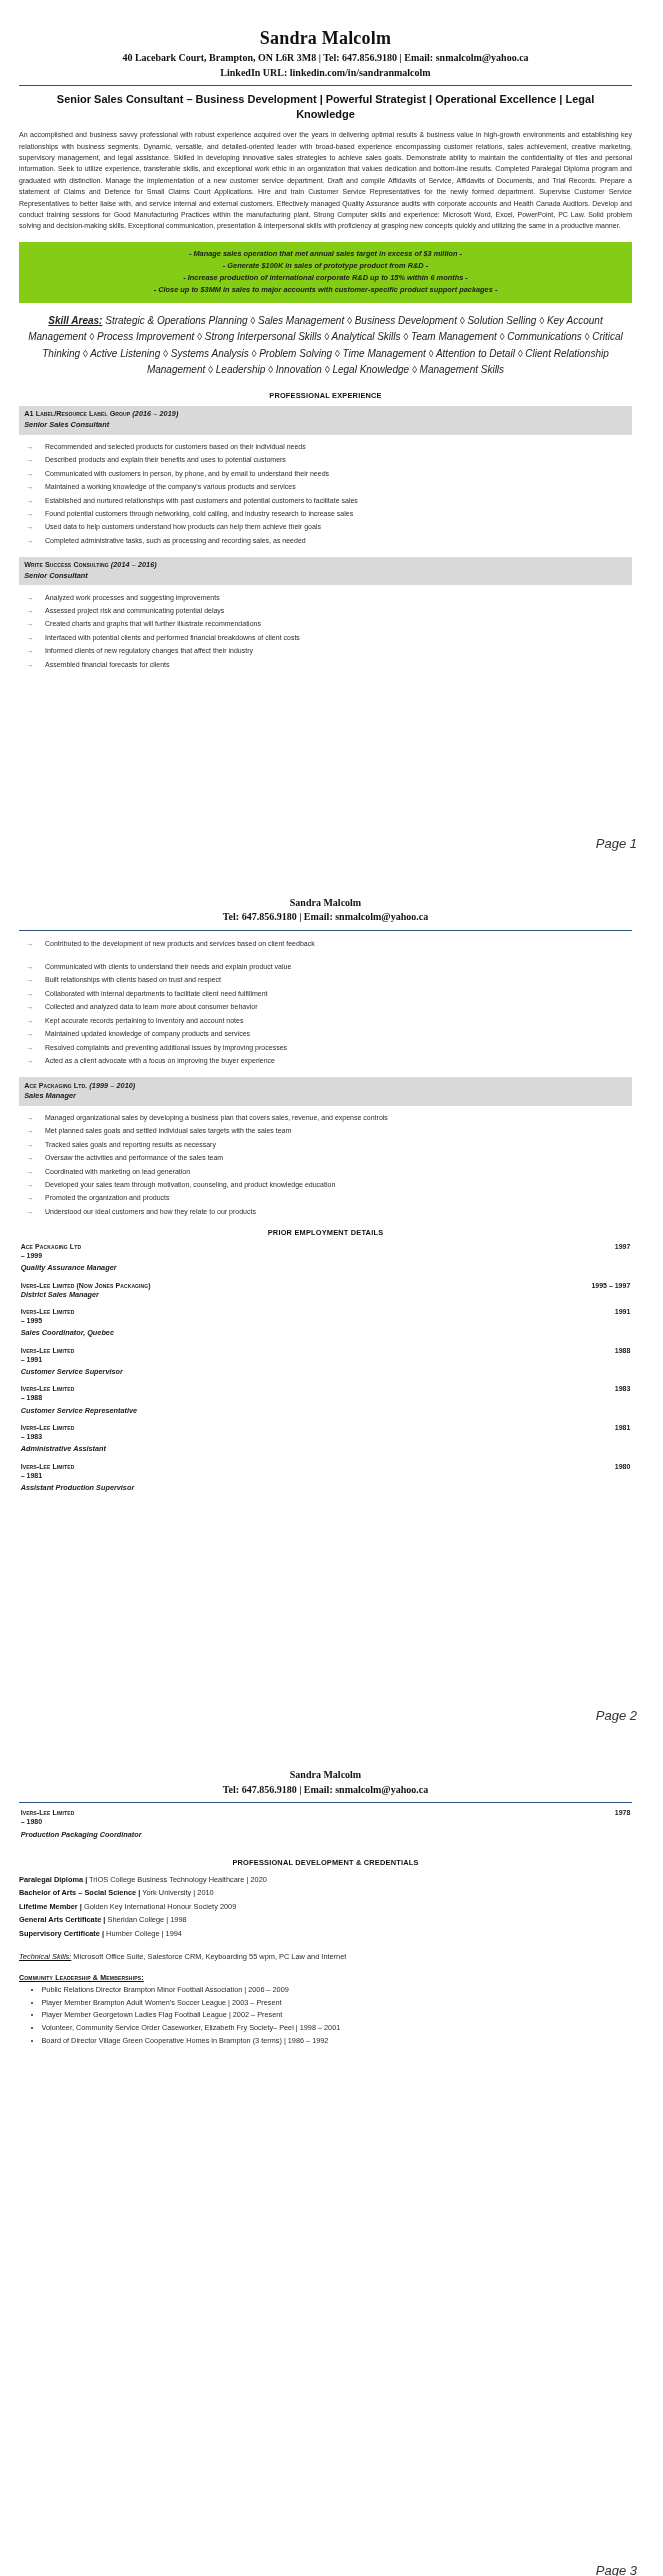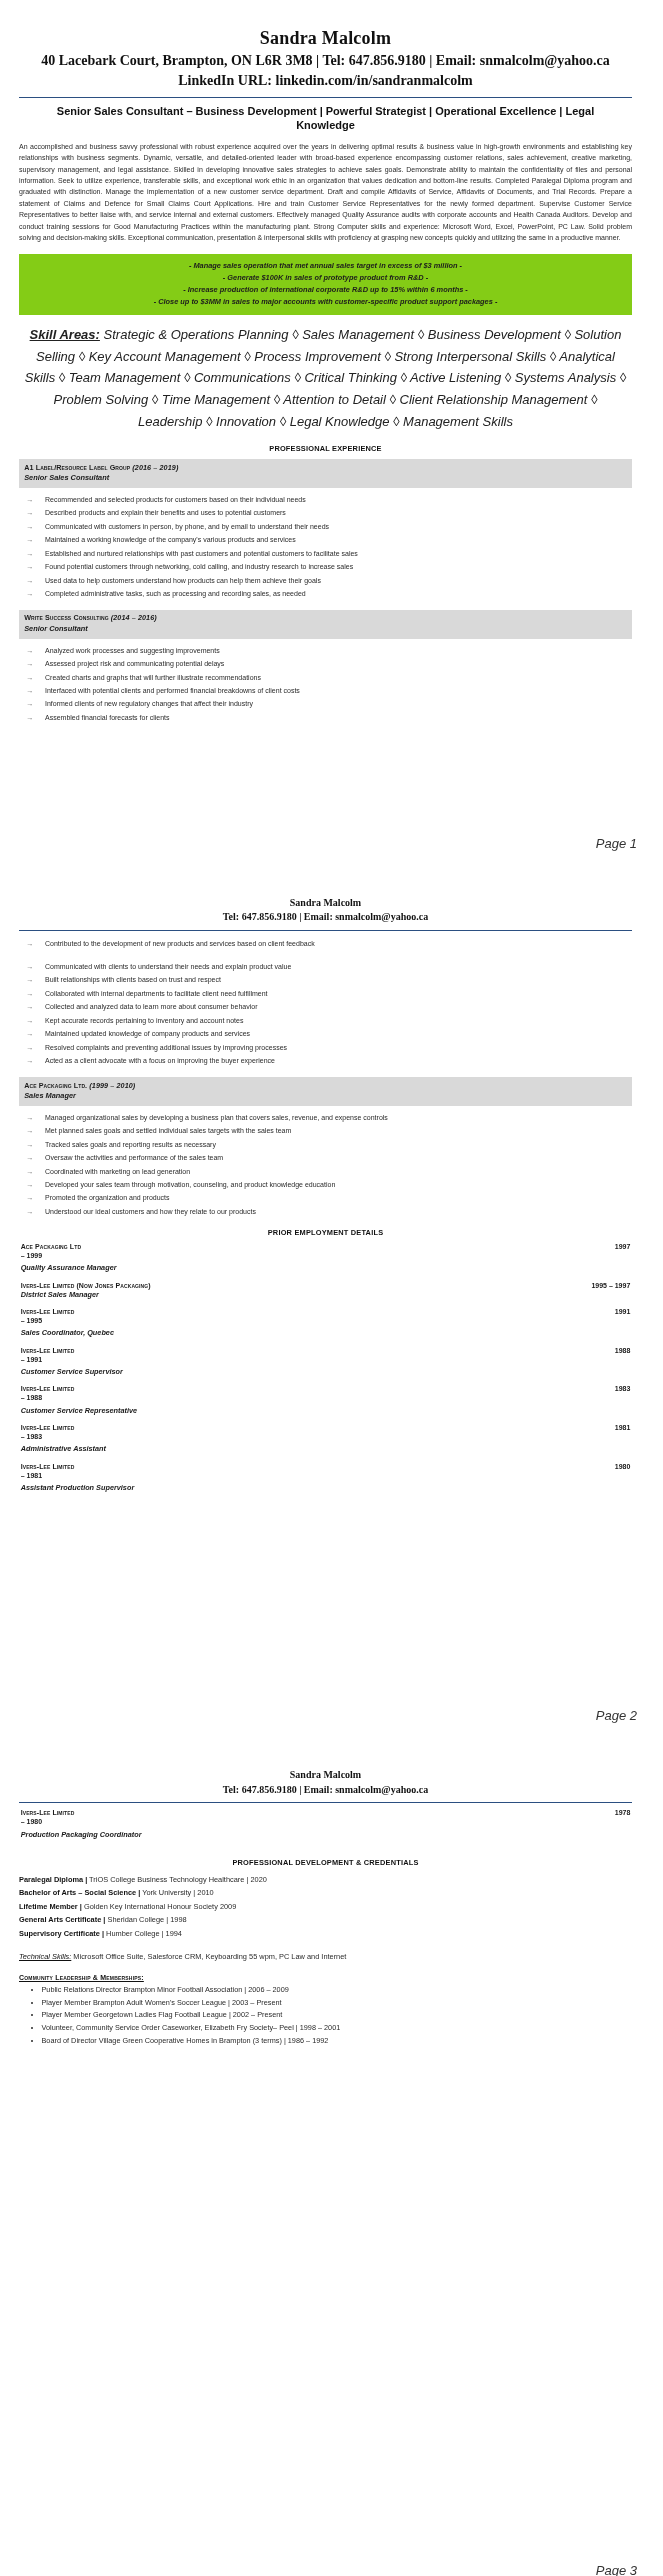--- a/index.html
+++ b/index.html
@@ -30,21 +30,21 @@
     font-weight: bold;
     font-size: 18px;
     text-align: center;
     letter-spacing: 0.2px;
     margin: 12px 0 2.6px 0;
     color: #111;
   }
   .contact-line {
     font-family: "Liberation Serif", serif;
     font-weight: bold;
-    font-size: 14px;
+    font-size: 10px;
     text-align: center;
     line-height: 1.45;
     color: #111;
   }
   .rule-blue {
     border: none;
     border-top: 1.9px solid #2b4f81;
     margin: 5.2px 0 6px 0;
     height: 0;
   }
@@ -76,21 +76,21 @@
     font-size: 7.4px;
     font-style: italic;
     font-weight: bold;
     text-align: center;
     line-height: 1.62;
     color: #1d1d1d;
   }
 
   
   .skill-areas {
-    font-size: 13px;
+    font-size: 10px;
     font-style: italic;
     text-align: center;
     line-height: 1.66;
     margin: 0 5.2px 12px 5.2px;
     color: #222;
   }
   .skill-areas .lbl {
     font-weight: bold;
     font-style: italic;
     text-decoration: underline;

